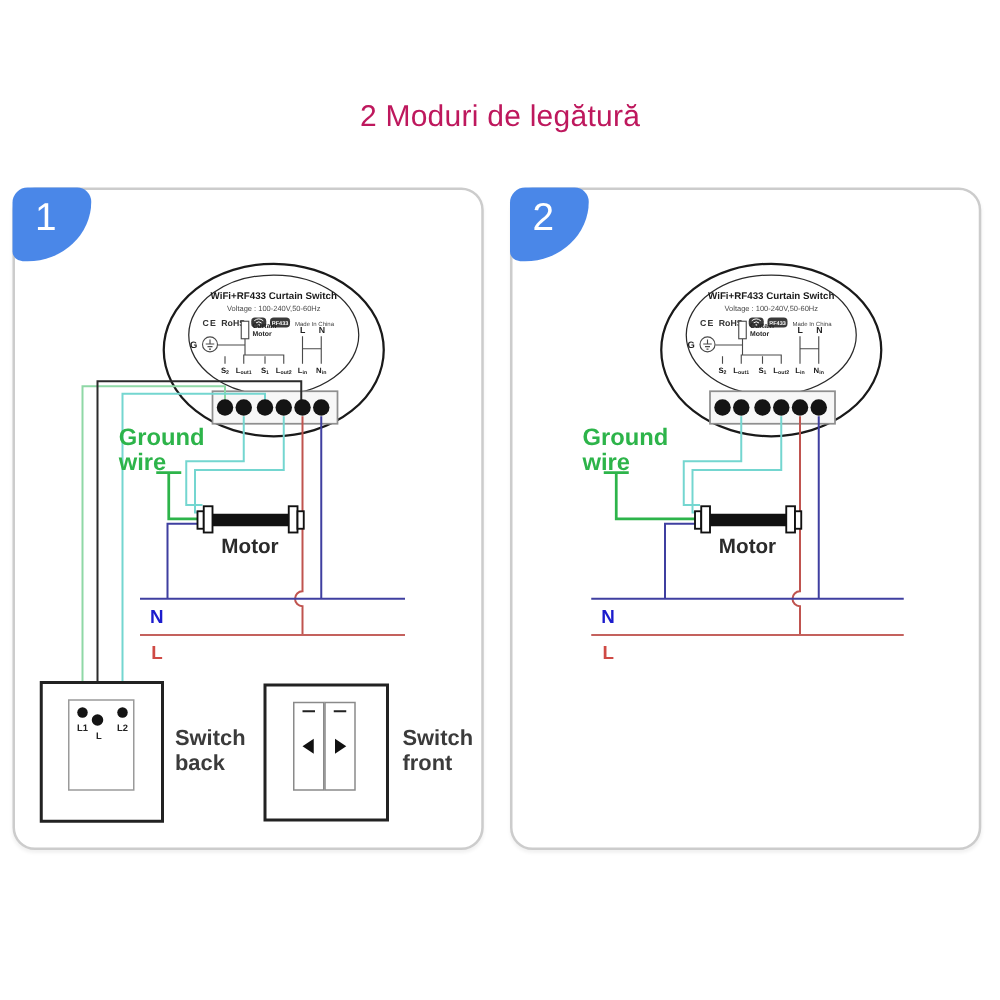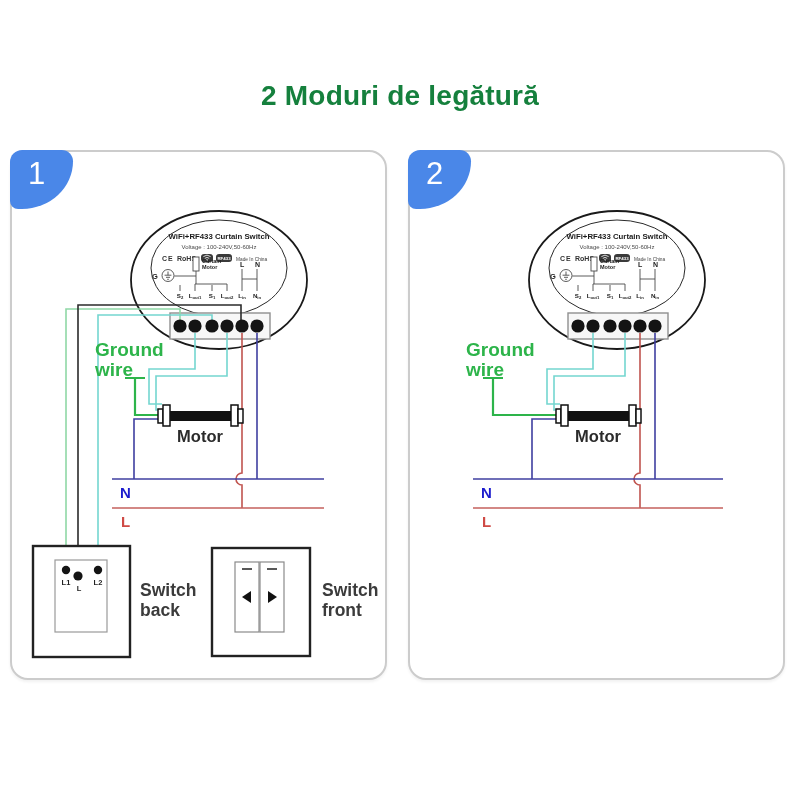--- a/index.html
+++ b/index.html
@@ -1,19 +1,19 @@
 <!DOCTYPE html>
 <html><head>
 <meta charset="utf-8">
 <style>
   html,body{margin:0;padding:0;background:#ffffff;width:800px;height:800px;
     font-family:"Liberation Sans",sans-serif;overflow:hidden;}
   .stage{position:relative;width:800px;height:800px;background:#fff;}
   .title{position:absolute;top:80px;left:0;width:100%;text-align:center;
-    font-size:28px;font-weight:bold;color:#15803d;letter-spacing:.2px;}
+    font-size:24px;font-weight:normal;color:#be185d;letter-spacing:.2px;}
   .panel{position:absolute;top:150px;width:377px;height:530px;background:#fff;
     border:2px solid #cccccc;border-radius:18px;box-sizing:border-box;
     box-shadow:0 2px 3px rgba(0,0,0,0.06);}
   .panel.p1{left:10px;}
   .panel.p2{left:408px;}
   .badge{position:absolute;top:-2px;left:-2px;width:63px;height:59px;
     border-radius:15px 14px 100% 10px;color:#fff;font-size:31px;
     display:flex;align-items:flex-start;justify-content:flex-start;
     padding:6px 0 0 18px;box-sizing:border-box;}
   .panel svg{position:absolute;left:0;top:0;}

